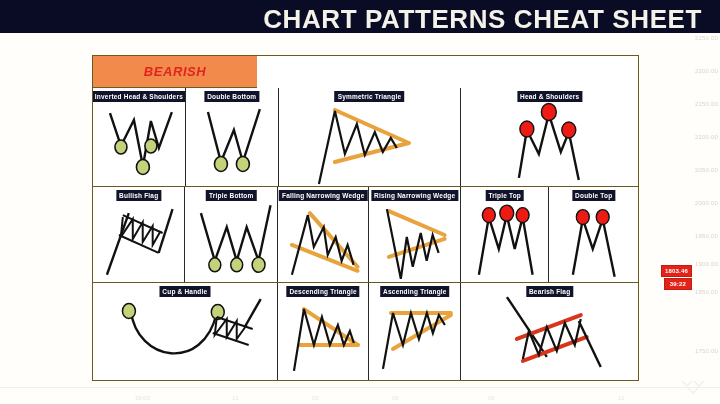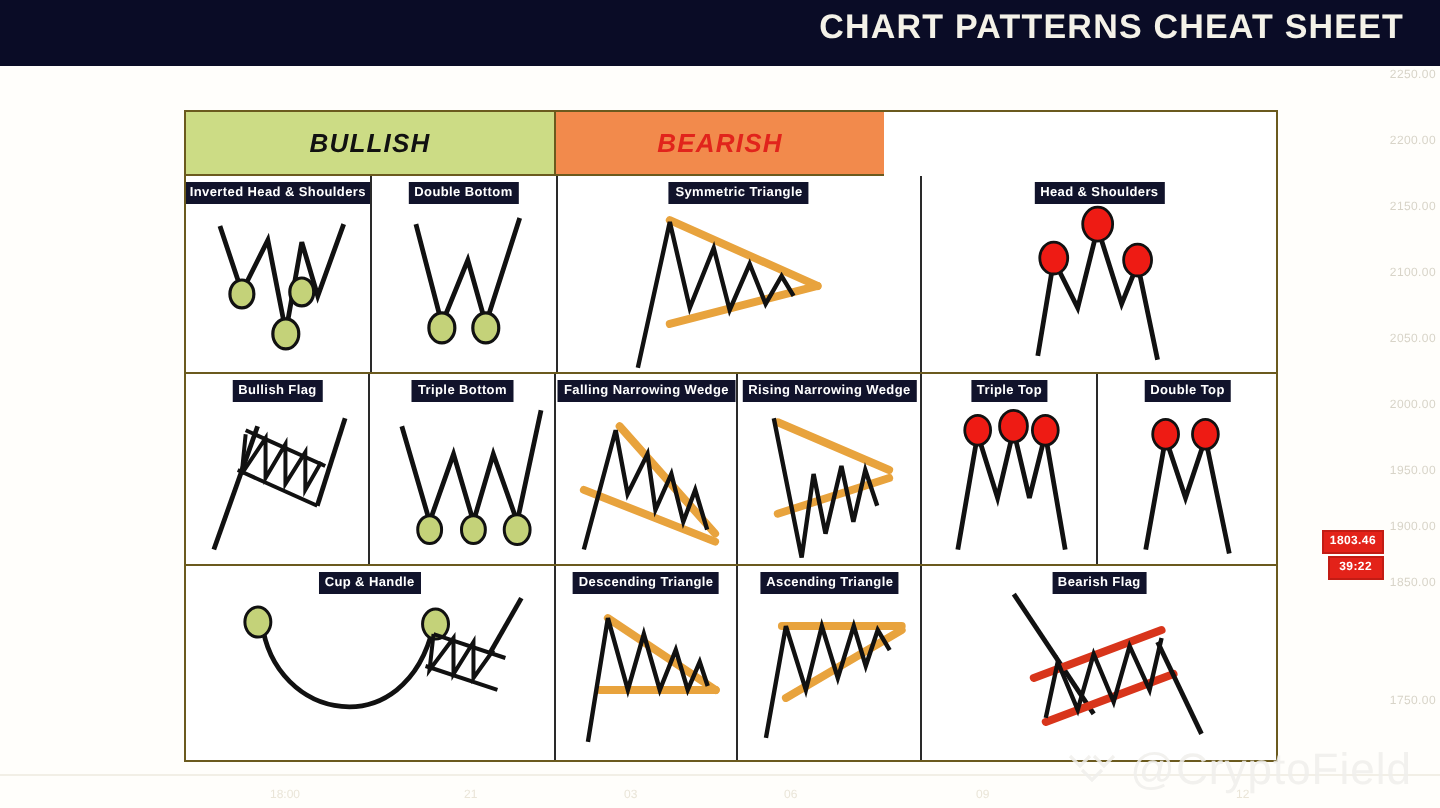--- a/index.html
+++ b/index.html
@@ -21,21 +21,21 @@
              font-size:6px;font-weight:bold;padding:2px 3px;letter-spacing:.2px;
              border:1px solid #c21c14;}
   .countdown-tag{position:absolute;right:28px;top:278px;background:#e32219;color:#fff;
              font-size:6px;font-weight:bold;padding:2px 5px;letter-spacing:.2px;
              border:1px solid #c21c14;}
 
   
   #title-bar{position:absolute;left:0;top:0;width:720px;height:33px;
              background:#0a0c26;}
   #title-text{position:absolute;right:18px;top:4px;
-             font-size:17px;font-weight:bold;color:#f4f2e8;
+             font-size:26px;font-weight:bold;color:#f4f2e8;
              letter-spacing:.6px;}
 
   
   #cheat-sheet{position:absolute;left:92px;top:55px;width:545px;height:324px;
                border:1px solid #6b5a1e;background:#ffffff;
                display:flex;flex-direction:column;}
   .header-row{display:flex;height:32px;flex:0 0 32px;}
   .hcell{flex:0 0 auto;border-right:1px solid #6b5a1e;border-bottom:1px solid #6b5a1e;
          display:flex;align-items:center;justify-content:center;
          font-size:13px;font-weight:bold;font-style:italic;letter-spacing:.6px;}
@@ -97,21 +97,20 @@
   </div>
 </div>
 
 <div id="title-bar">
   <div id="title-text">CHART PATTERNS CHEAT SHEET</div>
 </div>
 
 <div id="cheat-sheet">
 
   <div class="header-row">
-    <div class="hcell h-bullish" style="background:#ccdc85;color:#111111;">BULLISH</div>
     <div class="hcell h-bearish" style="background:#f28a4c;color:#e1241c;">BEARISH</div>
   </div>
 
   <div class="body-row r1">
 
     <div class="cell w92">
       <div class="plabel">Inverted Head &amp; Shoulders</div>
       <svg class="pattern-svg" viewBox="0 0 92 98">
         <polyline points="17,25 28,58 41,32 50,78 58,33 66,60 79,24" fill="none" stroke="#111111" stroke-width="2.4"></polyline>
         <ellipse cx="28" cy="59" rx="6" ry="7" fill="#c4d279" stroke="#111111" stroke-width="1.6"></ellipse>
@@ -255,14 +254,13 @@
     </div>
   </div>
 </div>
 
 <div id="watermark">
   <svg width="26" height="20" viewBox="0 0 26 20">
     <polyline points="2,3 7,8 12,3" fill="none" stroke="#f0efec" stroke-width="1.6"></polyline>
     <polyline points="14,3 19,8 24,3" fill="none" stroke="#f0efec" stroke-width="1.6"></polyline>
     <polyline points="8,10 13,15 18,10" fill="none" stroke="#f0efec" stroke-width="1.6"></polyline>
   </svg>
-  <span>@CryptoField</span>
 </div>
 
 </body></html>

